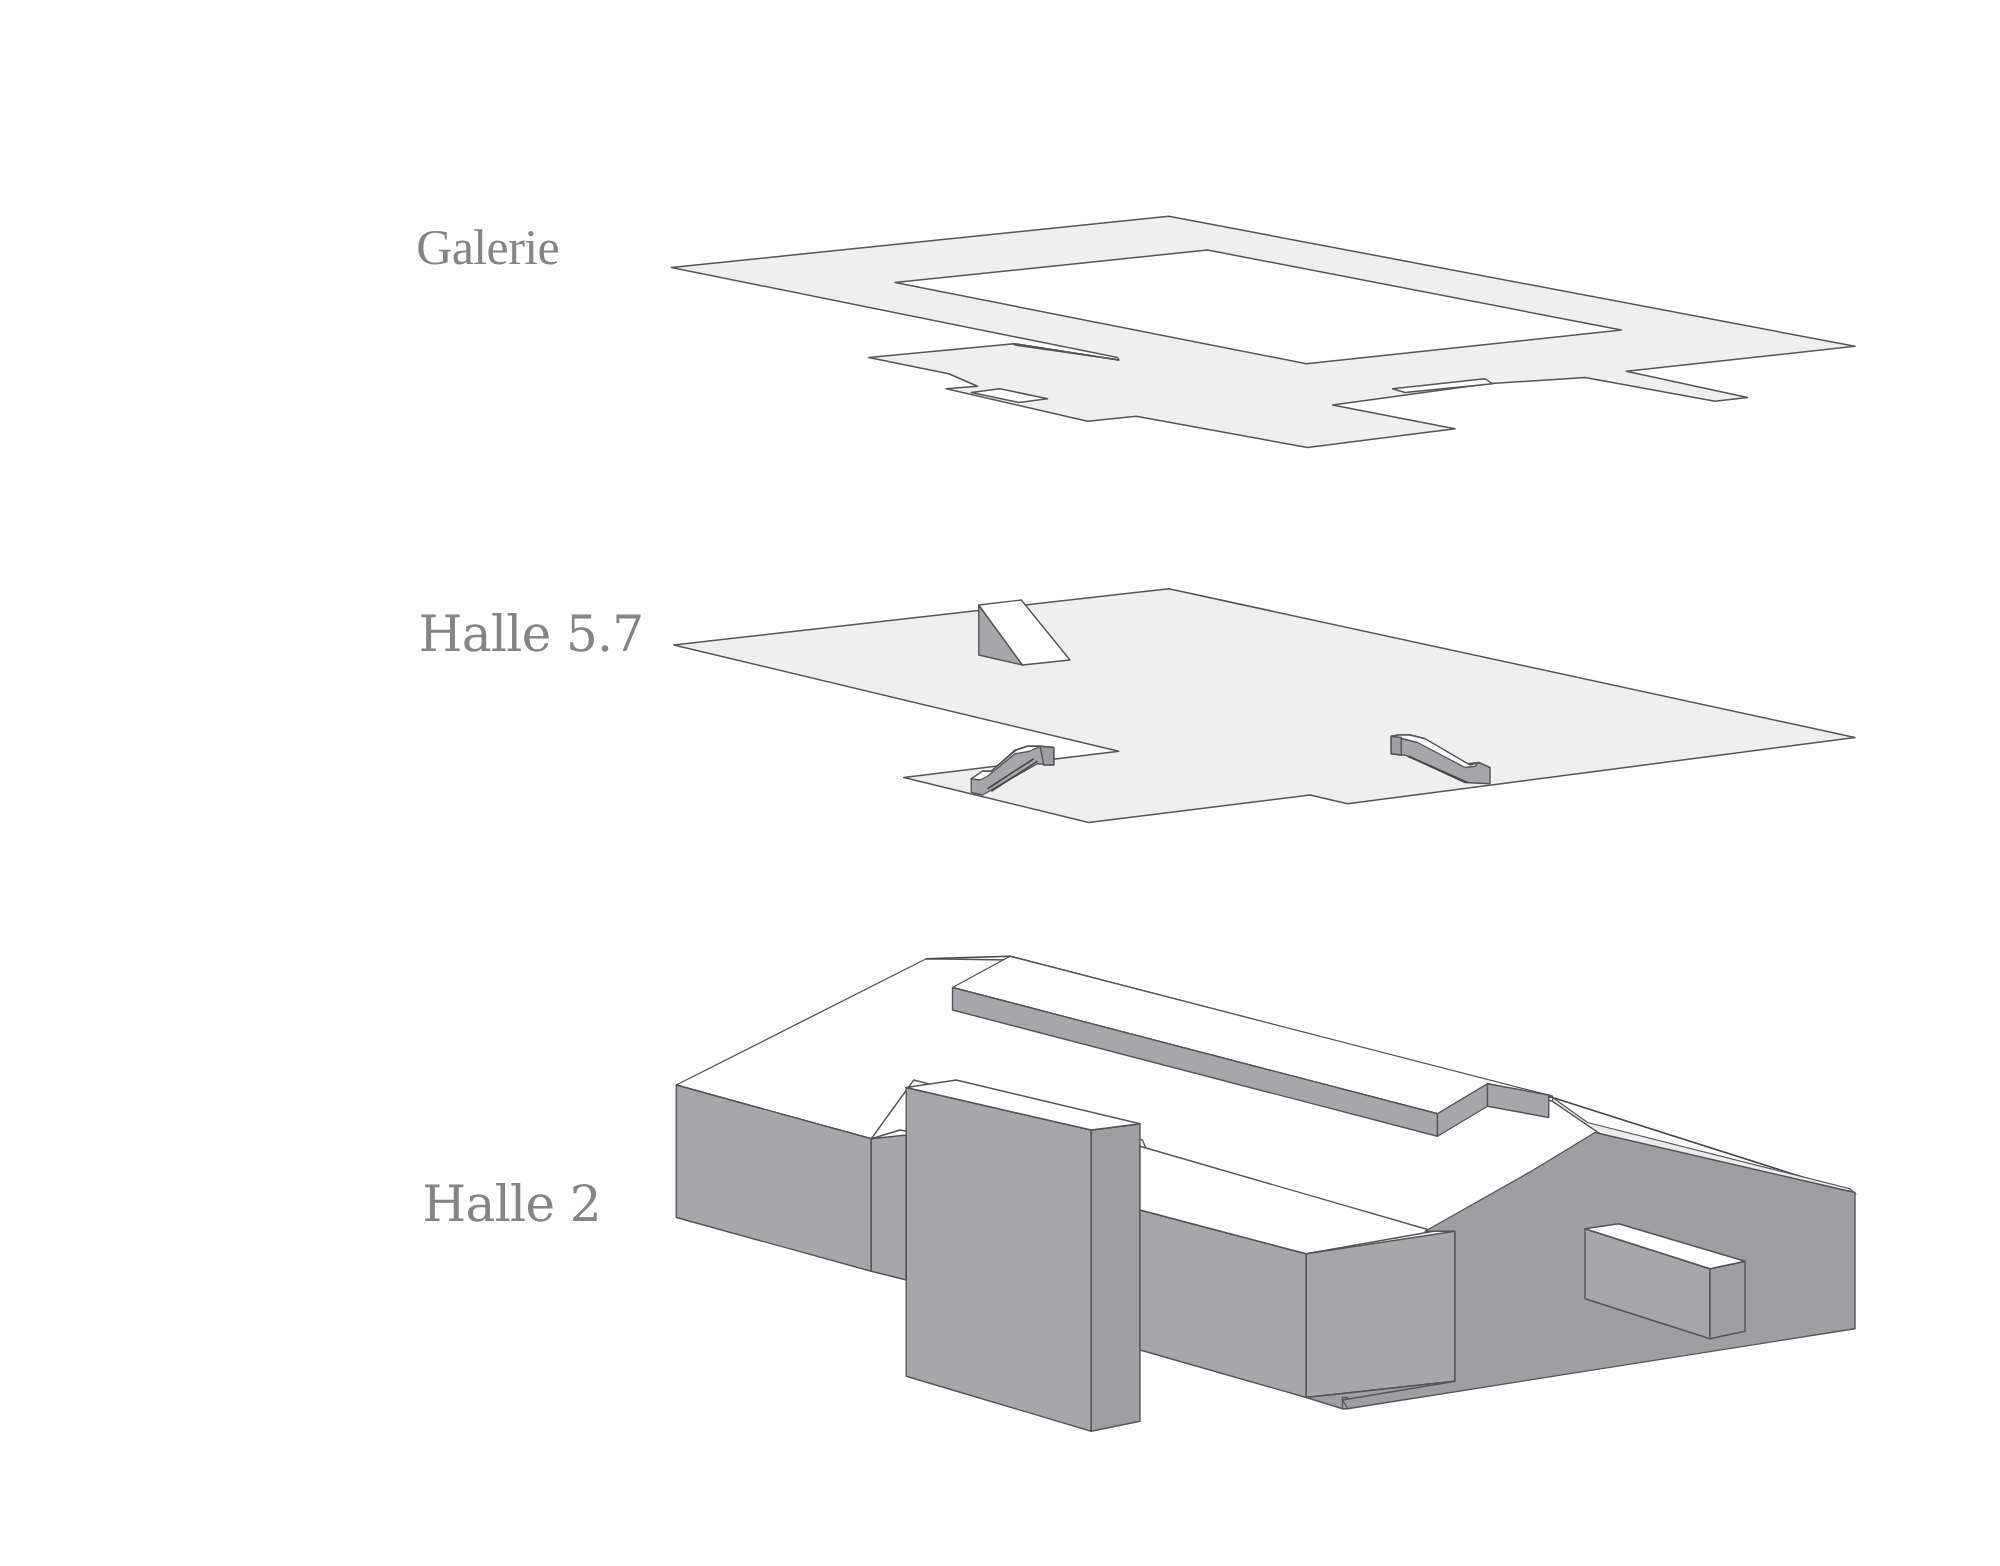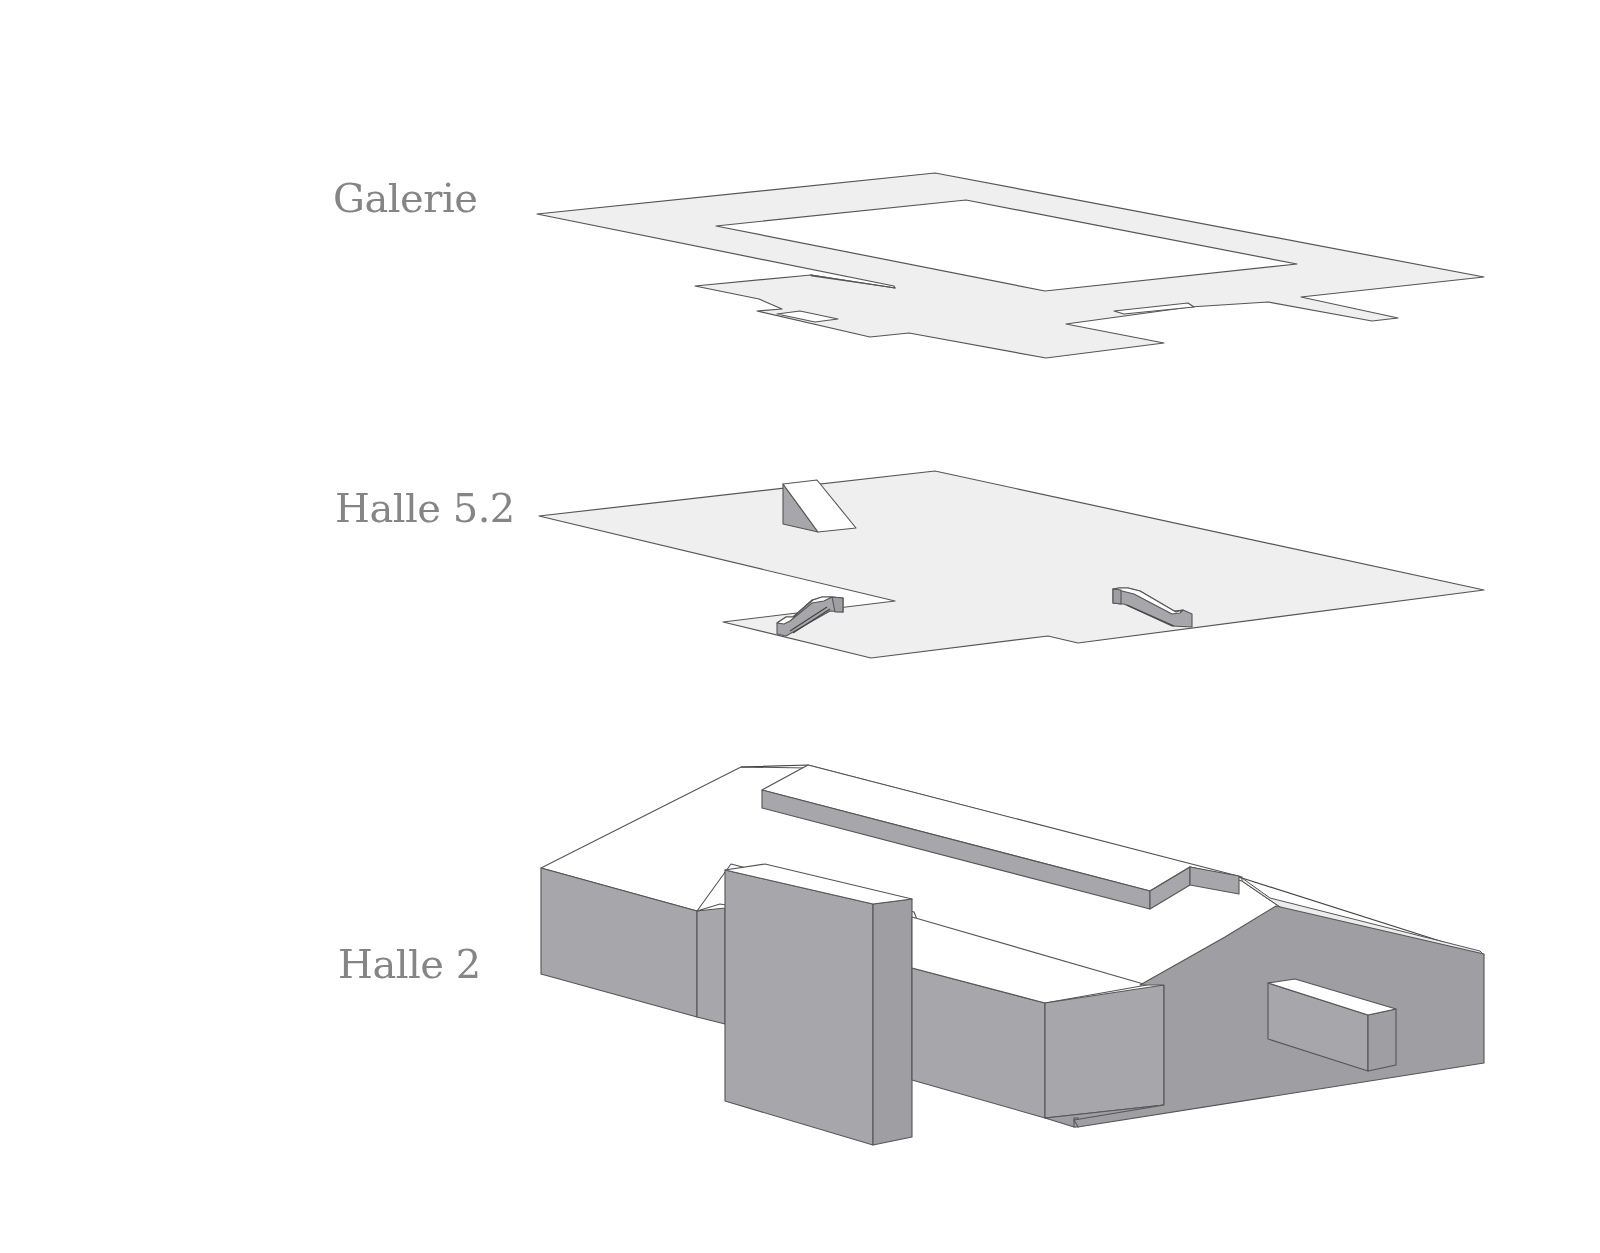--- a/index.html
+++ b/index.html
@@ -6,37 +6,37 @@
     body { width: 1600px; height: 1253px; position: relative; overflow: hidden; }
     .label {
       position: absolute;
       font-family: "DejaVu Serif", "Liberation Serif", serif;
       font-size: 40px;
       color: #858585;
       letter-spacing: -0.5px;
       white-space: nowrap;
       line-height: 1;
     }
-    #lbl-galerie { left: 333px; top: 178px; }
+    #lbl-galerie { left: 333px; top: 178px; font-family: Liberation Serif, serif; }
     #lbl-halle30 { left: 335px; top: 488px; }
     #lbl-halle3 { left: 338px; top: 944px; }
     svg#scene { position: absolute; left: 0; top: 0; }
     .floor { fill: #efefef; stroke: #555; stroke-width: 1.2; stroke-linejoin: round; }
     .hole { fill: #ffffff; stroke: #555; stroke-width: 1.2; stroke-linejoin: round; }
     .solid { fill: #a7a7ab; stroke: #555; stroke-width: 1.1; stroke-linejoin: round; }
     .solid-dark { fill: #9e9ea3; stroke: #555; stroke-width: 1.1; stroke-linejoin: round; }
     .top { fill: #ffffff; stroke: #555; stroke-width: 1.1; stroke-linejoin: round; }
     .edge { fill: none; stroke: #444; stroke-width: 1.2; }
     .light { fill: #ececec; stroke: #555; stroke-width: 1; }
   </style>
 </head>
 <body>
 
 <div class="label" id="lbl-galerie">Galerie</div>
-<div class="label" id="lbl-halle30">Halle 5.2</div>
+<div class="label" id="lbl-halle30">Halle 5.7</div>
 <div class="label" id="lbl-halle3">Halle 2</div>
 
 <svg id="scene" width="1600" height="1253" viewBox="0 0 1600 1253" xmlns="http://www.w3.org/2000/svg">
 
   <g>
     <path class="floor" d="
       M 537 214
       L 935 173
       L 1484 277
       L 1301 297

